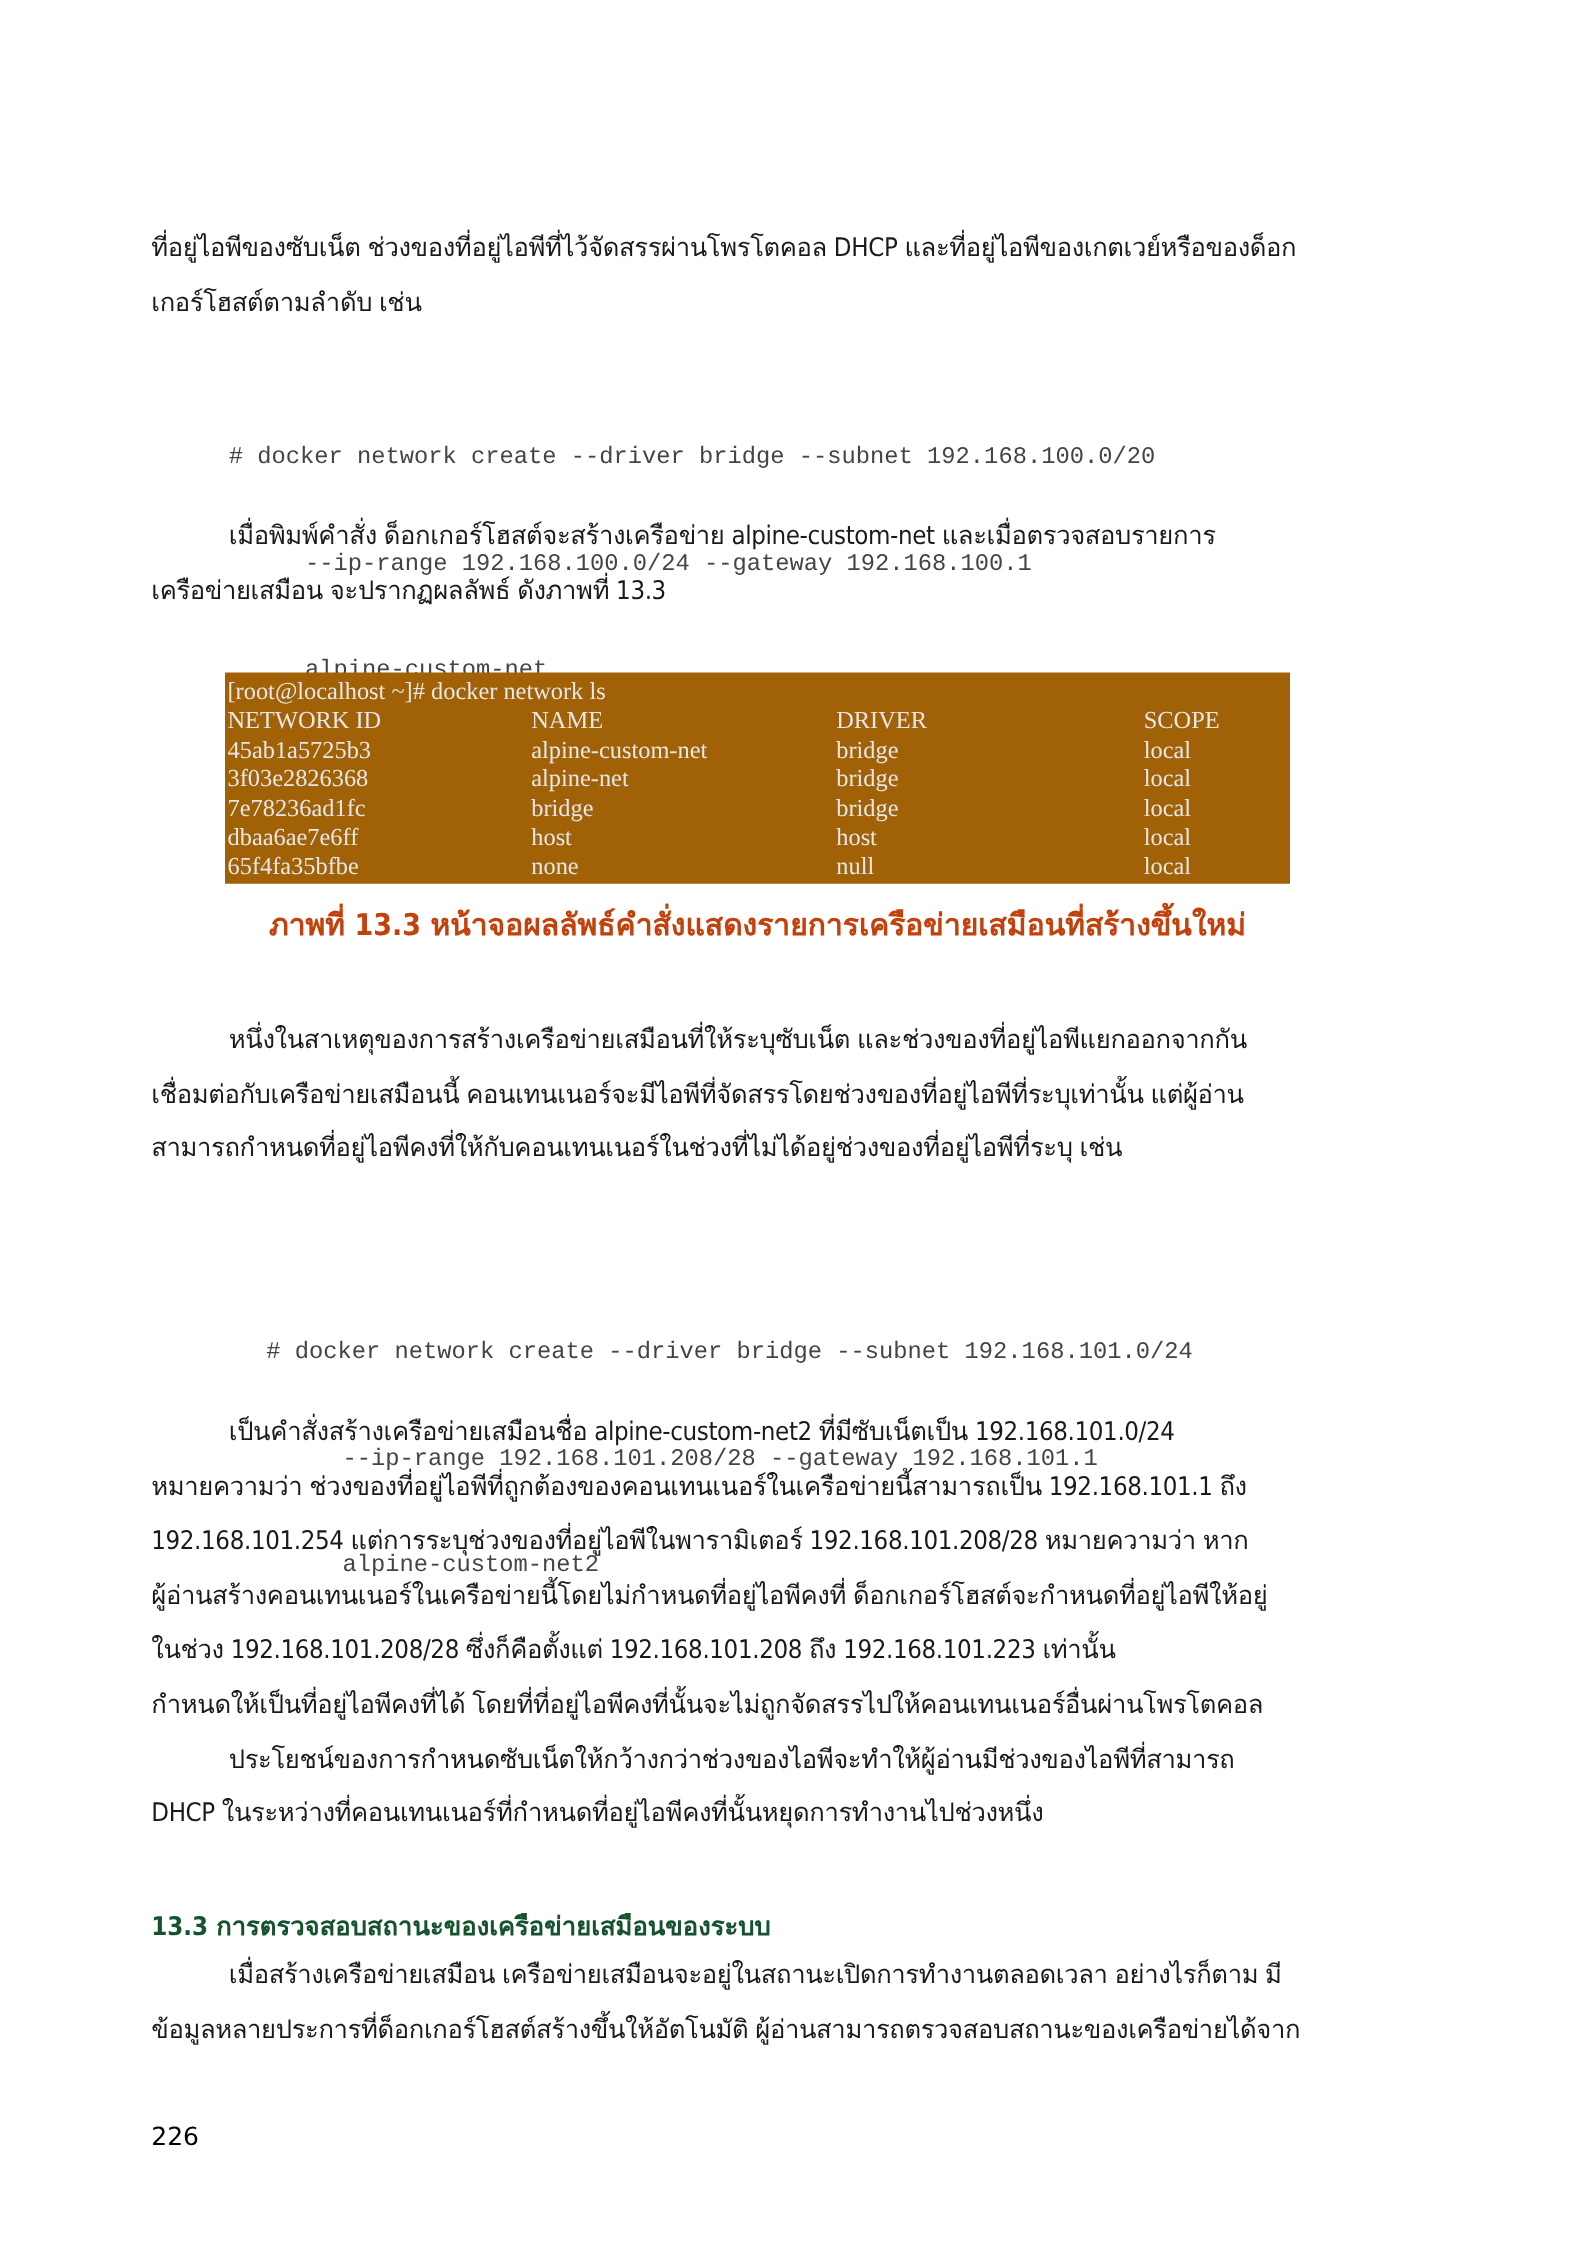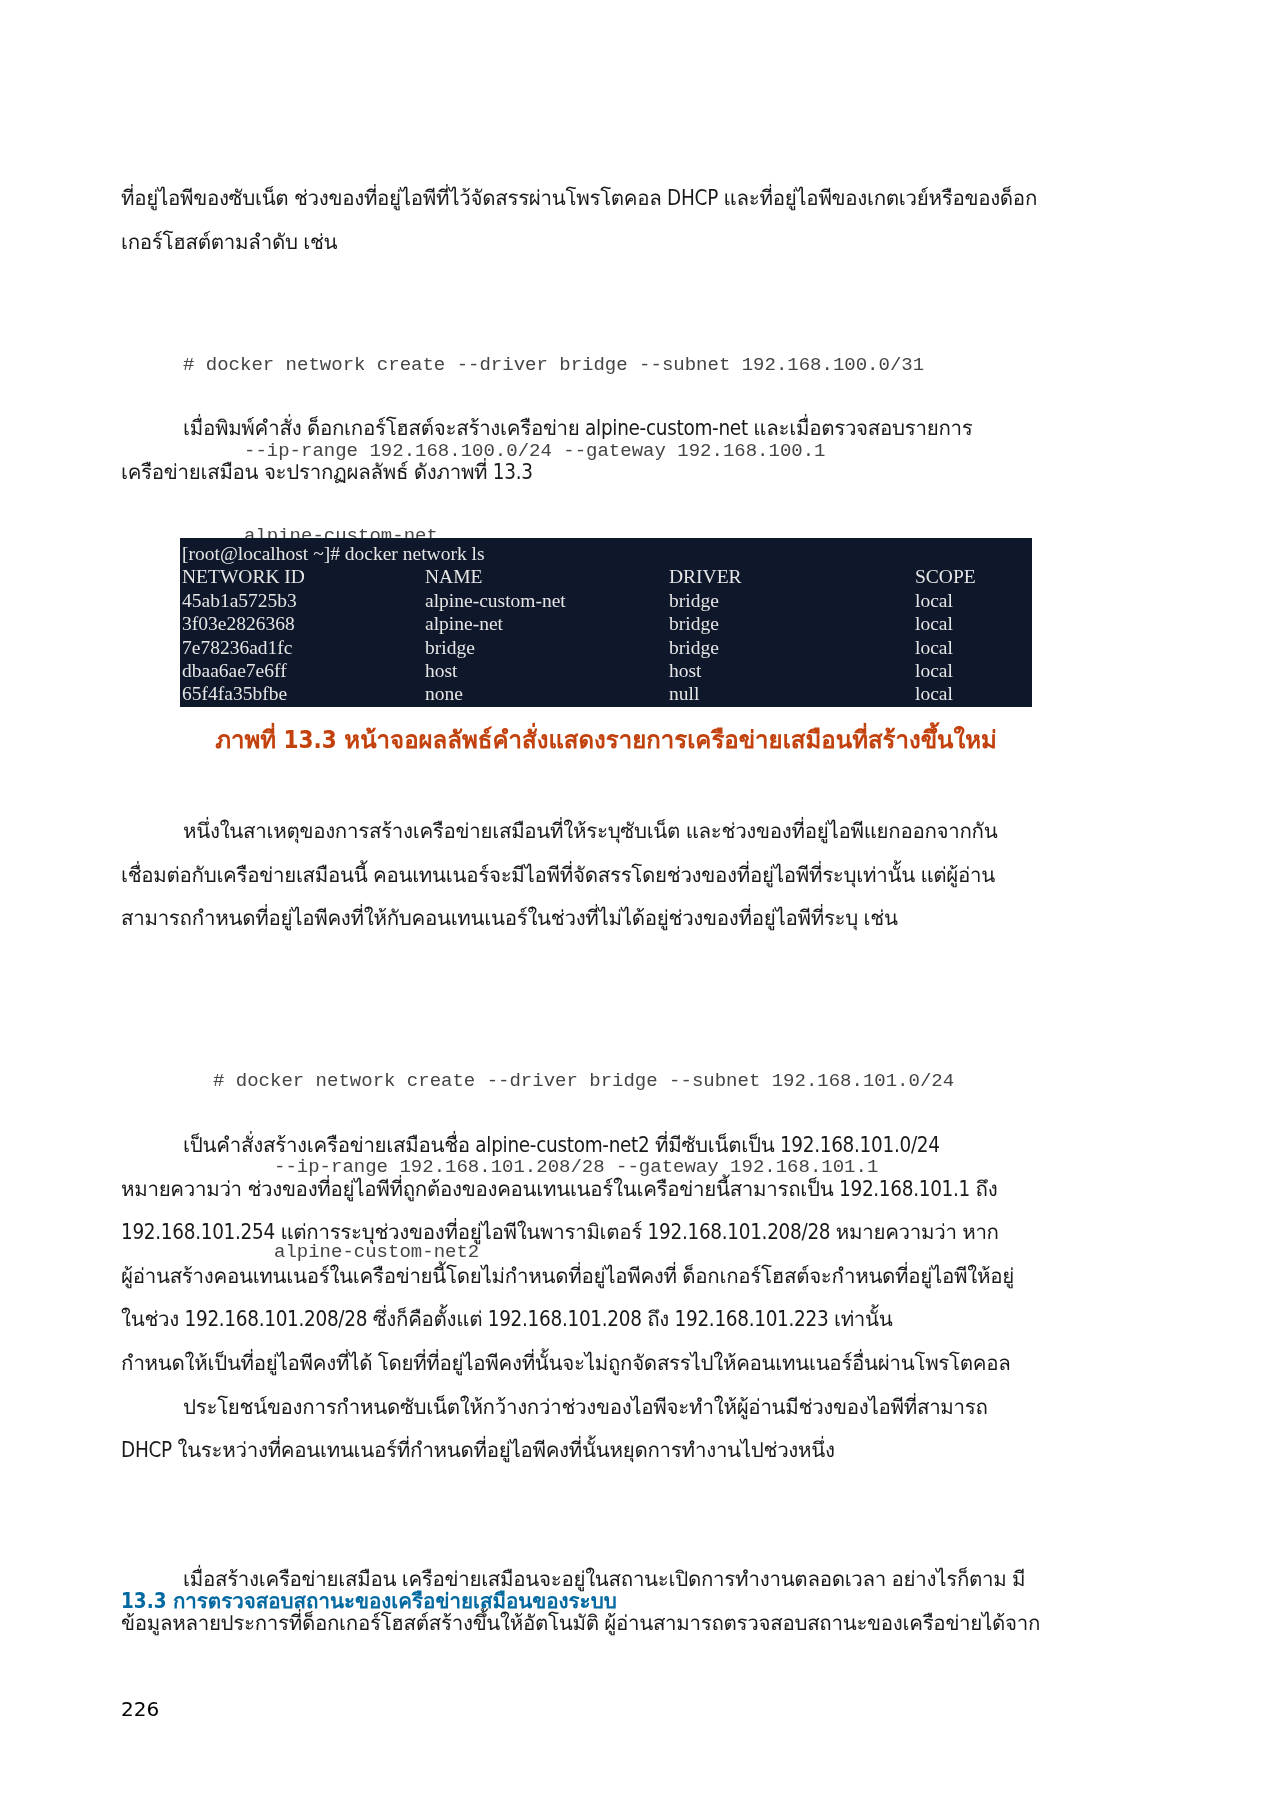--- a/index.html
+++ b/index.html
@@ -20,61 +20,61 @@
     .indent { padding-left: 62px; }
     .code {
       position: absolute; left: 183px;
       font-family: "Liberation Mono", "DejaVu Sans Mono", monospace;
       font-size: 19px; line-height: 28.5px; color: #444;
       white-space: pre;
     }
     .code .cont { padding-left: 61px; }
     .terminal {
       position: absolute; left: 180px; top: 538px; width: 852px; height: 169px;
-      background: #0f172a; color: #e6e6e6;
+      background: #a16207; color: #e6e6e6;
       font-family: "Liberation Serif", "DejaVu Serif", serif;
       font-size: 19.5px; line-height: 23.4px;
       padding-top: 4px; box-sizing: border-box;
     }
     .term-row { display: flex; white-space: pre; height: 23.4px; }
     .term-row span { display: block; }
     .c1 { width: 243px; padding-left: 2px; }
     .c2 { width: 244px; }
     .c3 { width: 246px; }
     .c4 { width: 110px; }
     .caption {
       position: absolute; left: 0; width: 1212px; top: 720px; text-align: center;
       font-weight: bold; font-size: 24px; color: #c2410c;
       font-family: "DejaVu Sans Condensed", "DejaVu Sans", sans-serif;
       font-stretch: condensed;
     }
     .heading {
-      position: absolute; left: 121px; top: 1584px;
-      font-weight: bold; font-size: 20.5px; color: #0369a1;
+      position: absolute; left: 121px; top: 1524px;
+      font-weight: bold; font-size: 20.5px; color: #14532d;
       font-family: "DejaVu Sans Condensed", "DejaVu Sans", sans-serif;
       font-stretch: condensed;
     }
     .page-num {
       position: absolute; left: 121px; top: 1697px;
       font-size: 20px; color: #000000;
       font-family: "DejaVu Sans", sans-serif;
     }
   </style>
 </head>
 <body>
 
 <div class="page">
 
   <div class="para" style="top:177px;">
     <span class="line">ที่อยู่ไอพีของซับเน็ต ช่วงของที่อยู่ไอพีที่ไว้จัดสรรผ่านโพรโตคอล DHCP และที่อยู่ไอพีของเกตเวย์หรือของด็อก</span>
     <span class="line">เกอร์โฮสต์ตามลำดับ เช่น</span>
   </div>
 
   <div class="code" style="top:294px;">
-    <div># docker network create --driver bridge --subnet 192.168.100.0/31</div>
+    <div># docker network create --driver bridge --subnet 192.168.100.0/20</div>
     <div class="cont">--ip-range 192.168.100.0/24 --gateway 192.168.100.1</div>
     <div class="cont">alpine-custom-net</div>
   </div>
 
   <div class="para" style="top:407px;">
     <span class="line indent">เมื่อพิมพ์คำสั่ง ด็อกเกอร์โฮสต์จะสร้างเครือข่าย alpine-custom-net และเมื่อตรวจสอบรายการ</span>
     <span class="line">เครือข่ายเสมือน จะปรากฏผลลัพธ์ ดังภาพที่ 13.3</span>
   </div>
 
   <div class="terminal">

